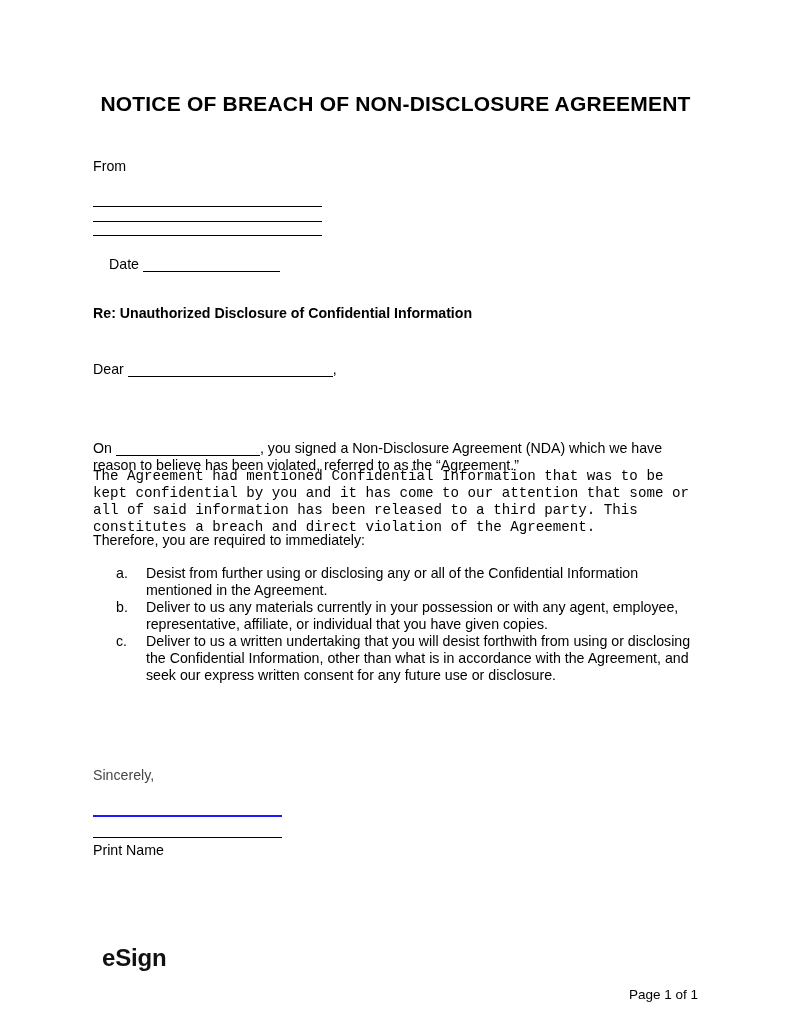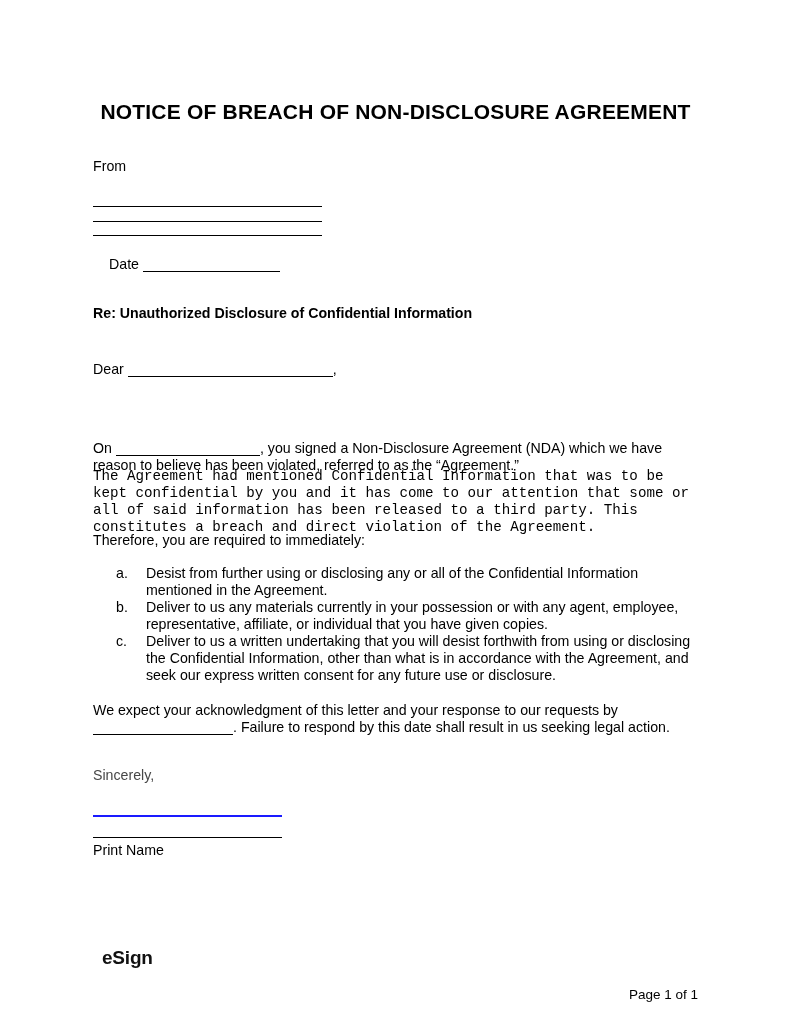--- a/index.html
+++ b/index.html
@@ -22,21 +22,20 @@
 
   .doc-title {
     top: 92px;
     left: 0;
     width: 100%;
     text-align: center;
     font-size: 21px;
     font-weight: 700;
     line-height: 24px;
     letter-spacing: 0.2px;
-    margin-top: 8px;
   }
 
   .from-label { top: 158px; left: 93px; }
 
   .addr-line {
     left: 93px;
     width: 229px;
     border-top: 1.6px solid #000000;
     height: 0;
   }
@@ -91,21 +90,21 @@
     left: 93px;
     width: 189px;
     border-top: 1.6px solid #000000;
     height: 0;
   }
   .print-name { top: 842px; left: 93px; }
 
   .footer-brand {
     top: 949px;
     left: 102px;
-    font-size: 19px;
+    font-size: 24px;
     font-weight: 700;
     letter-spacing: -0.2px;
     color: #111111;
   }
   .footer-page {
     top: 951px;
     right: 93px;
     font-size: 13.5px;
     margin-top: 35px;
   }
@@ -143,21 +142,20 @@
     <div class="req-item">
       <span class="req-marker">b.</span>
       <span class="req-text">Deliver to us any materials currently in your possession or with any agent, employee, representative, affiliate, or individual that you have given copies.</span>
     </div>
     <div class="req-item">
       <span class="req-marker">c.</span>
       <span class="req-text">Deliver to us a written undertaking that you will desist forthwith from using or disclosing the Confidential Information, other than what is in accordance with the Agreement, and seek our express written consent for any future use or disclosure.</span>
     </div>
   </div>
 
-  <div class="abs para p-expect"><span>We expect your acknowledgment of this letter and your response to our requests by</span> <span class="blank expect-w"></span><span>. Failure to respond by this date shall result in us seeking legal action.</span></div>
 
   <div class="abs closing">Sincerely,</div>
 
   <div class="abs sig-line-blue"></div>
   <div class="abs sig-line-black"></div>
 
   <div class="abs print-name">Print Name</div>
 
   <div class="abs footer-brand">eSign</div>
 

